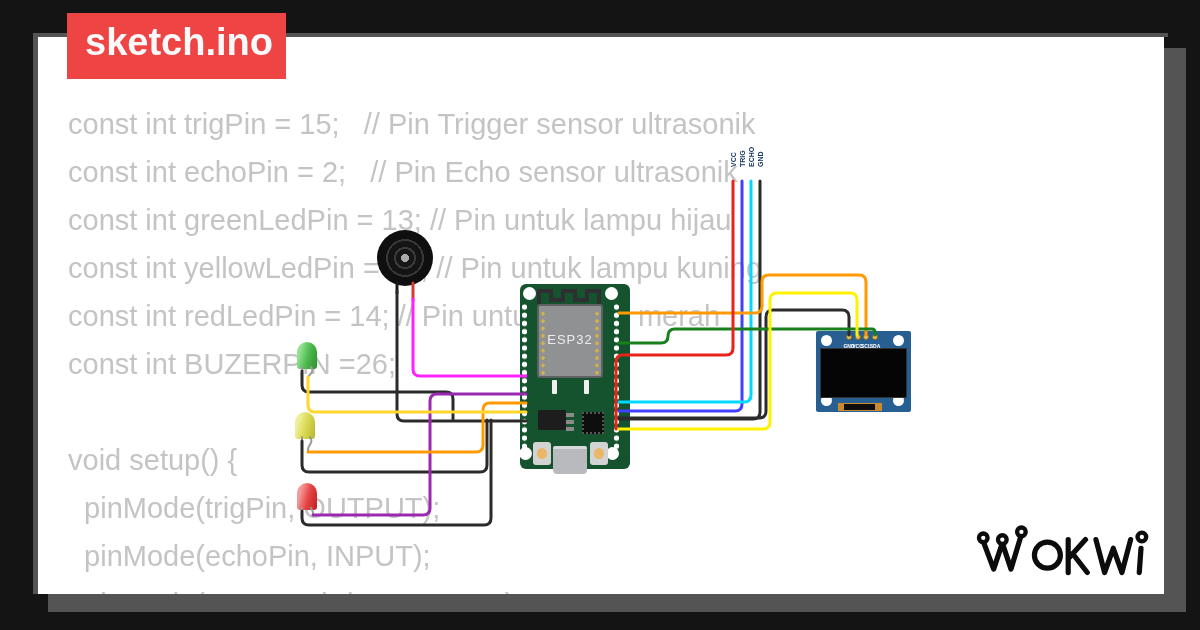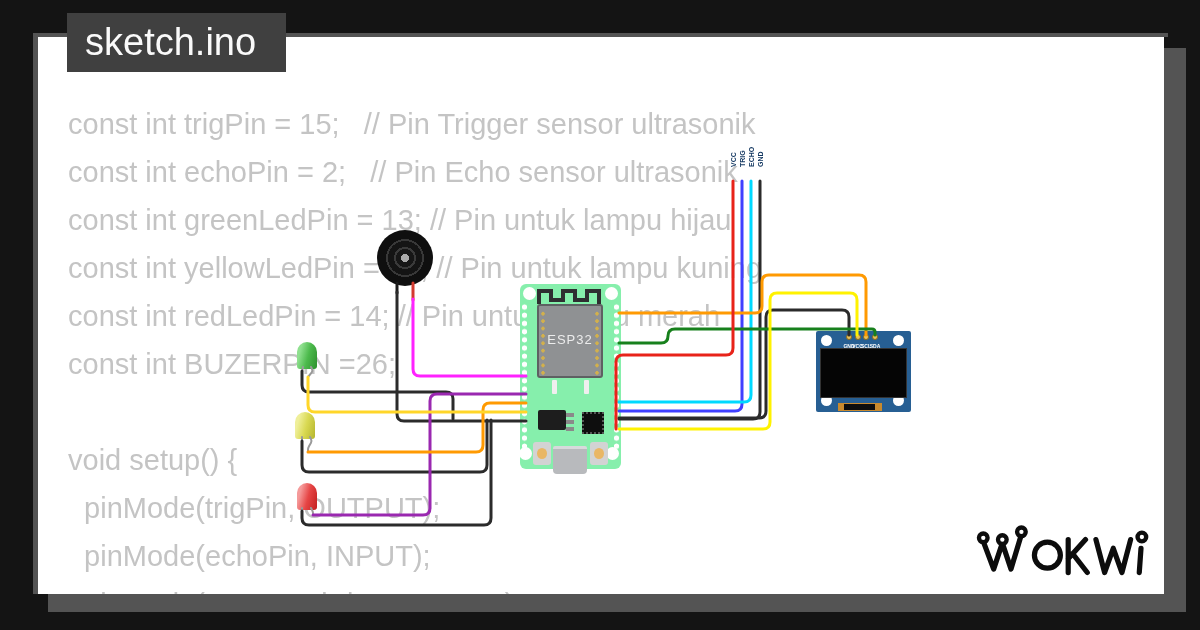--- a/index.html
+++ b/index.html
@@ -8,21 +8,21 @@
   .abs{position:absolute;}
 
   
   #panel{left:38px;top:37px;width:1126px;height:557px;background:#ffffff;overflow:hidden;}
   #border-top{left:33px;top:33px;width:1135px;height:4px;background:#545454;}
   #border-left{left:33px;top:33px;width:5px;height:561px;background:#545454;}
   #shadow-right{left:1164px;top:48px;width:22px;height:564px;background:#545454;}
   #shadow-bottom{left:48px;top:594px;width:1138px;height:18px;background:#545454;}
 
   
-  #title-box{left:67px;top:13px;width:219px;height:59px;background:#404040;z-index:40;}
+  #title-box{left:67px;top:13px;width:219px;height:66px;background:#ef4444;z-index:40;font-weight:bold;}
   #title-box span{display:block;padding-left:18px;line-height:59px;font-size:38px;color:#fafafa;}
 
   
   #code-lines{position:absolute;left:30px;top:63px;white-space:pre;}
   .code-line{height:48px;line-height:48px;font-size:29px;color:#c4c4c4;}
 
   
   .hole{position:absolute;background:#ffffff;border-radius:50%;}
 
   
@@ -43,21 +43,21 @@
                  #141414 11px 17px,#383838 17px 19px,#0f0f0f 19px 28px);}
 
   
   .led{position:absolute;width:20px;height:27px;border-radius:10px 10px 3px 3px;z-index:10;
        box-sizing:border-box;}
   #led-green{left:297px;top:342px;background:linear-gradient(105deg,#8fe08f 20%,#4cba4c 55%,#2e8f2e);}
   #led-yellow{left:295px;top:412px;background:linear-gradient(105deg,#efef9a 20%,#d9d952 55%,#b5b52e);}
   #led-red{left:297px;top:483px;background:linear-gradient(105deg,#f59a9a 20%,#e64545 55%,#c21f1f);}
 
   
-  #esp32{left:520px;top:284px;width:101px;height:185px;background:#86efac;border-radius:6px;z-index:10;}
+  #esp32{left:520px;top:284px;width:110px;height:185px;background:#14532d;border-radius:6px;z-index:10;}
   #antenna{position:absolute;left:15px;top:2px;width:70px;height:20px;}
   #esp-module{position:absolute;left:17px;top:20px;width:66px;height:74px;background:#8f9193;
       border:2px solid #5e6062;border-radius:3px;box-sizing:border-box;}
   #esp-module-label{position:absolute;left:0;top:26px;width:100%;text-align:center;
       font-size:13px;color:#ececec;letter-spacing:1px;}
   .pad-col{position:absolute;top:24px;width:6px;height:66px;
       background:radial-gradient(circle,#d2b04c 1.5px,rgba(0,0,0,0) 2px);background-size:6px 7.4px;}
   .pin-col{position:absolute;top:19px;width:9px;height:148px;
       background:radial-gradient(circle,#ffffff 2.4px,rgba(255,255,255,0) 3px);background-size:9px 8.2px;}
   .cap{position:absolute;top:96px;width:5px;height:14px;background:#efefef;border-radius:1px;}

